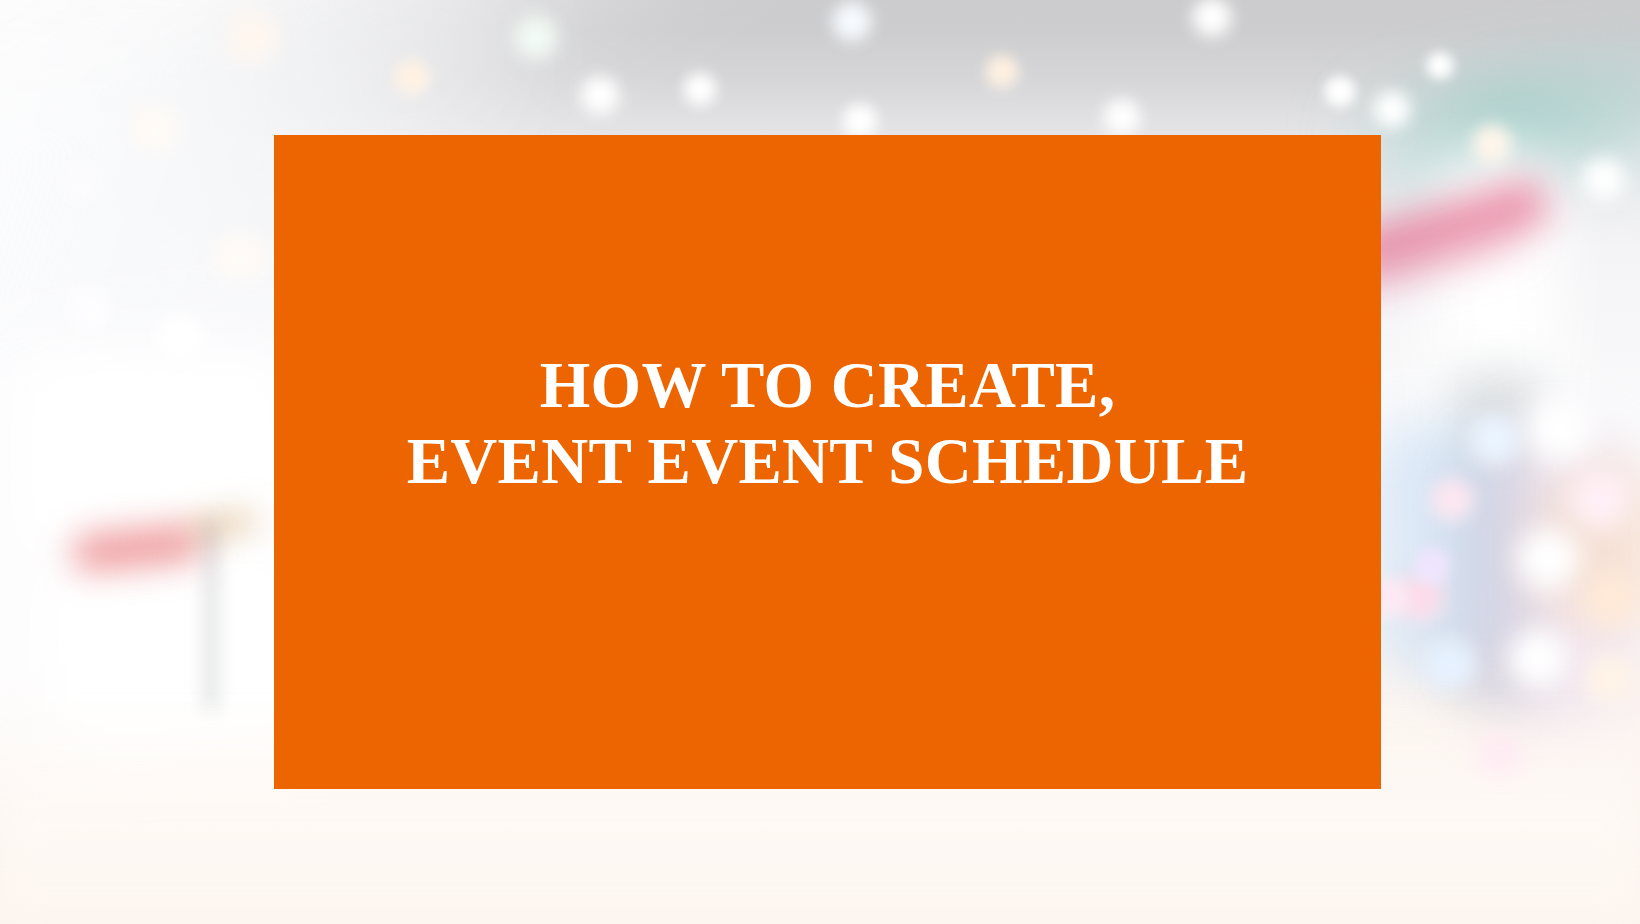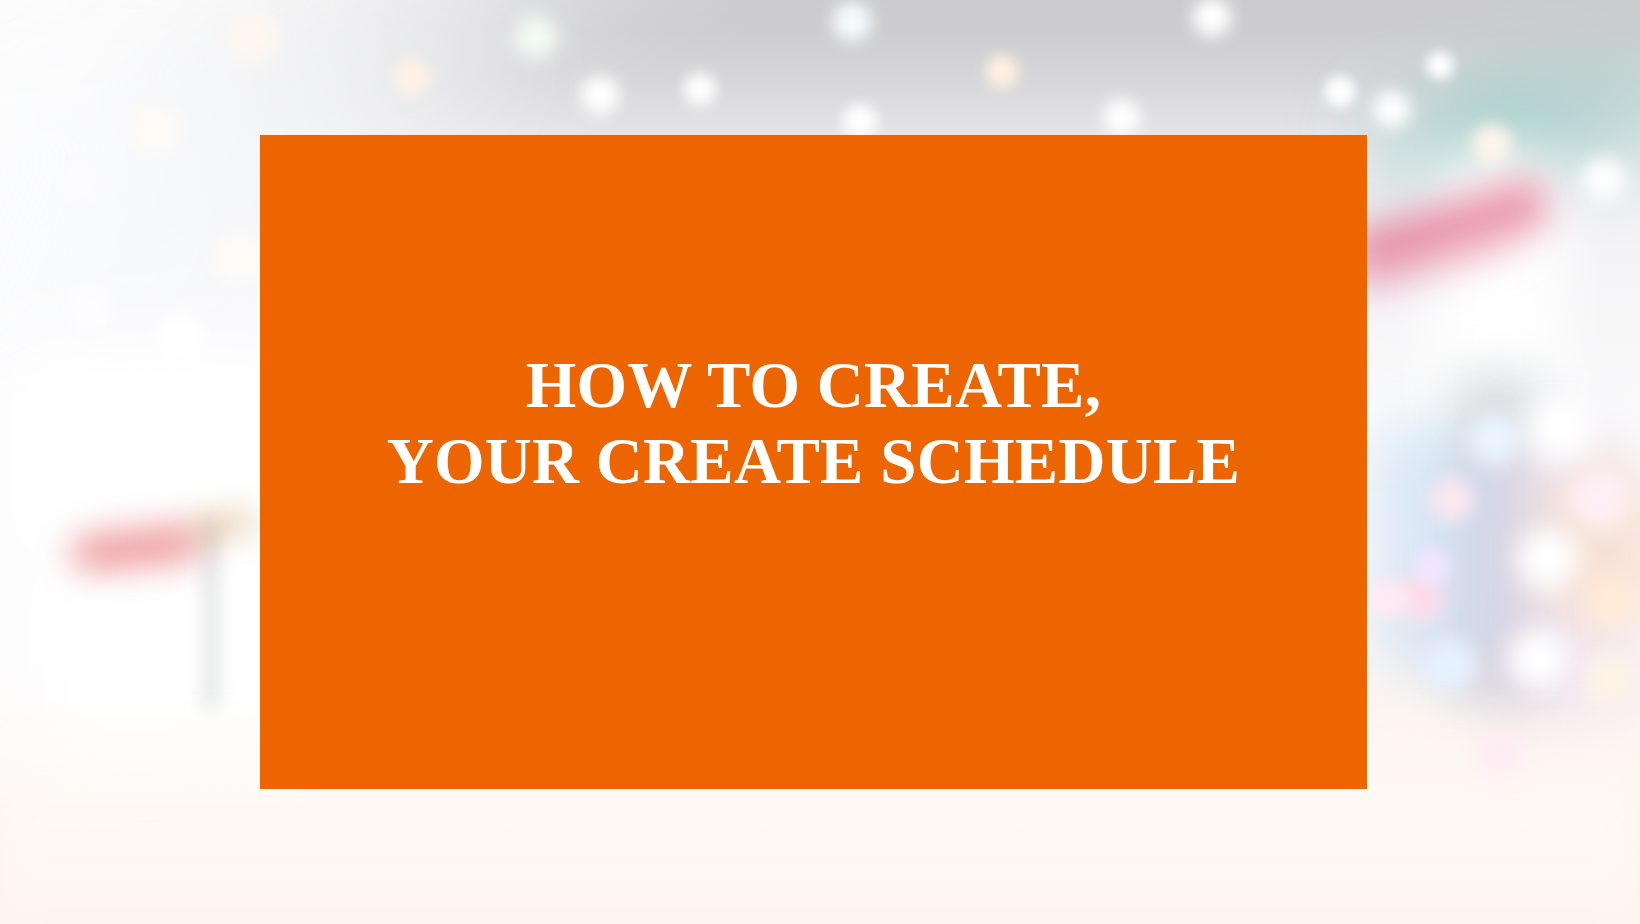--- a/index.html
+++ b/index.html
@@ -308,20 +308,20 @@
         <div class="bokeh" style="left: 1508px; top: 630px; width: 60px; height: 60px; background: radial-gradient(circle at 50% 45%, rgb(255, 255, 255) 0%, rgb(255, 255, 255) 52%, rgba(255, 255, 255, 0.55) 76%, rgba(255, 255, 255, 0) 100%); filter: blur(12px);"></div>
         <div class="bokeh" style="left: 1584px; top: 654px; width: 52px; height: 52px; background: radial-gradient(circle at 50% 45%, rgb(255, 243, 230) 0%, rgb(255, 243, 230) 52%, rgba(255, 255, 255, 0.55) 76%, rgba(255, 255, 255, 0) 100%); filter: blur(10px);"></div>
         <div class="bokeh" style="left: 1582px; top: 158px; width: 44px; height: 44px; background: radial-gradient(circle at 50% 45%, rgb(255, 255, 255) 0%, rgb(255, 255, 255) 52%, rgba(255, 255, 255, 0.55) 76%, rgba(255, 255, 255, 0) 100%); filter: blur(9px);"></div>
         <div class="bokeh" style="left: 1472px; top: 125px; width: 40px; height: 40px; background: radial-gradient(circle at 50% 45%, rgb(255, 245, 234) 0%, rgb(255, 245, 234) 52%, rgba(255, 255, 255, 0.55) 76%, rgba(255, 255, 255, 0) 100%); filter: blur(8px);"></div>
         <div class="bokeh" style="left: 1474px; top: 734px; width: 52px; height: 52px; background: radial-gradient(circle at 50% 45%, rgb(255, 226, 242) 0%, rgb(255, 226, 242) 52%, rgba(255, 255, 255, 0.55) 76%, rgba(255, 255, 255, 0) 100%); filter: blur(10px);"></div>
       </div>
 
     <div class="floor-sheen"></div>
   </div>
 
-  <div id="title-card" style="left: 260px; top: 135px; width: 1107px; height: 654px; background: rgb(236, 101, 0);">
+  <div id="title-card" style="left: 274px; top: 135px; width: 1107px; height: 654px; background: rgb(236, 101, 0);">
     <div id="title-text" style="color: rgb(255, 255, 255);">
       <span class="ln">HOW TO CREATE,</span>
-      <span class="ln">YOUR CREATE SCHEDULE</span>
+      <span class="ln">EVENT EVENT SCHEDULE</span>
     </div>
   </div>
 
 </div>
 
 </body></html>

